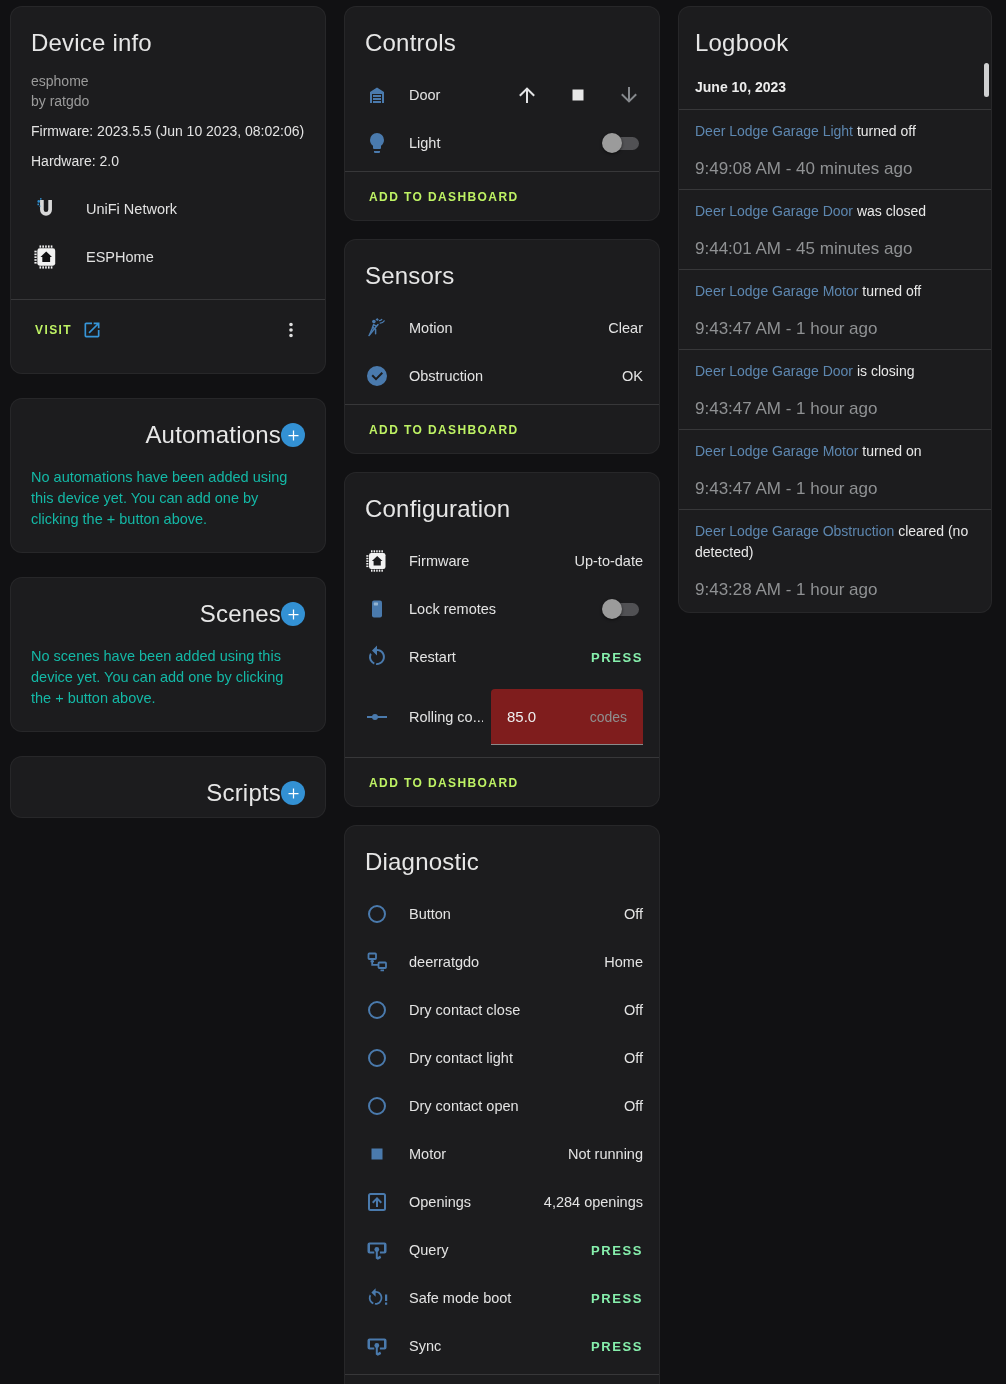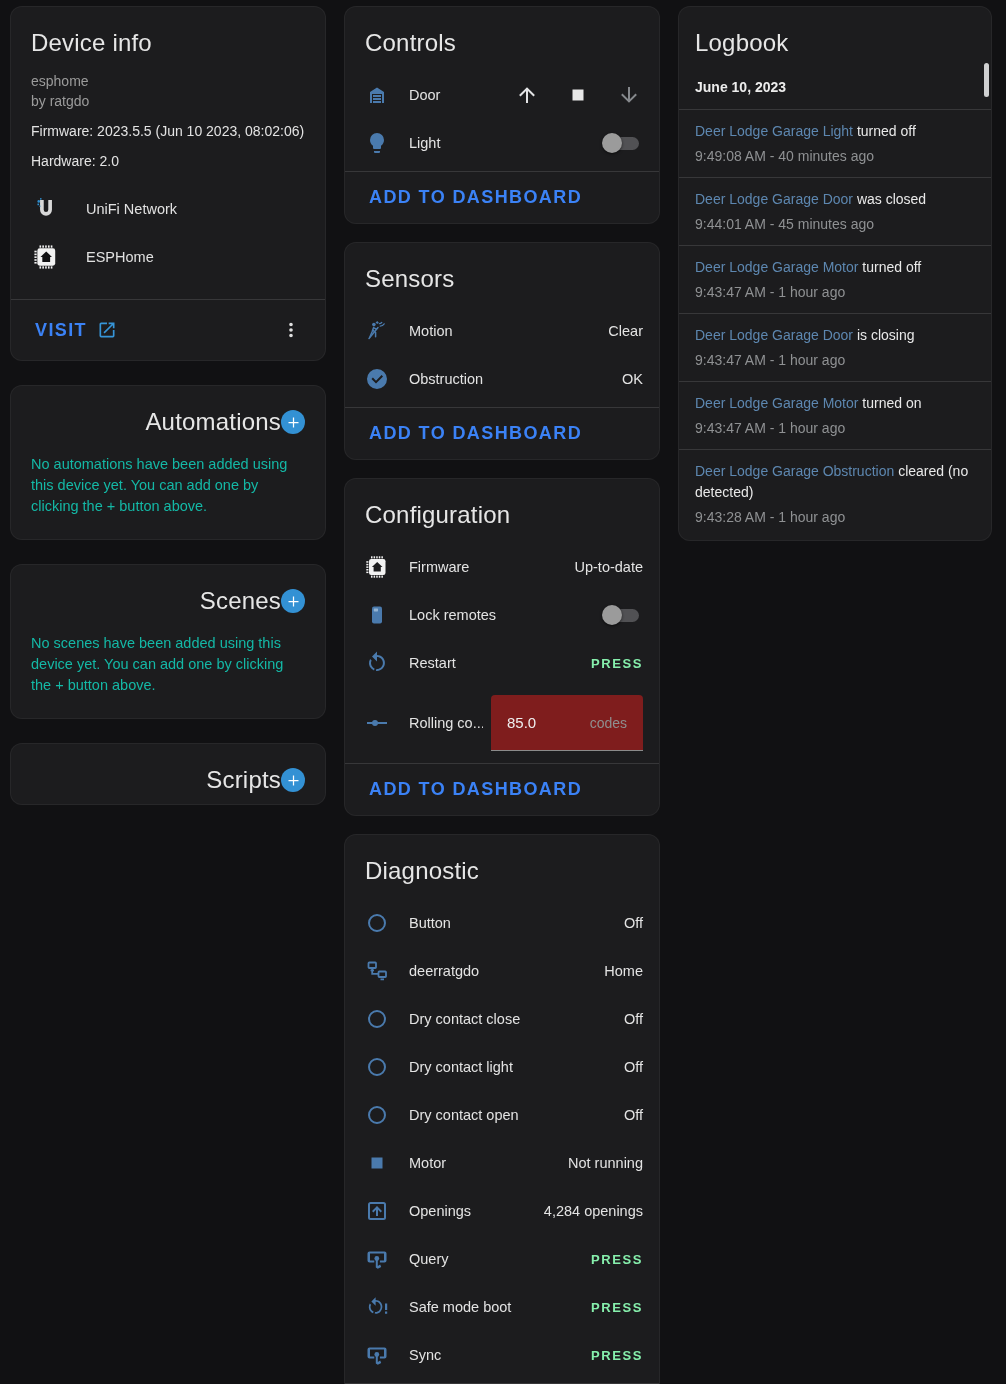--- a/index.html
+++ b/index.html
@@ -23,21 +23,21 @@
   
   .row { display:flex; align-items:center; height:48px; padding:0 16px 0 20px; }
   .row .icon { width:24px; height:24px; color:#4a7aad; flex:none; display:flex;
     align-items:center; justify-content:center; }
   .row .icon svg { width:24px; height:24px; }
   .row .label { margin-left:20px; font-size:14.5px; color:#e3e3e3; flex:1;
     white-space:nowrap; overflow:hidden; }
   .row .value { font-size:14.5px; color:#e3e3e3; white-space:nowrap; }
   .press { color:#86efac; font-size:13px; font-weight:700; letter-spacing:1.6px; cursor:pointer; }
   .card-footer { border-top:1px solid rgba(255,255,255,0.12); padding:15px 20px 15px 24px; }
-  .footer-link { color:#3b82f6; font-size:18px; font-weight:700; letter-spacing:1.4px;
+  .footer-link { color:#bef264; font-size:12px; font-weight:700; letter-spacing:1.4px;
     cursor:pointer; text-decoration:none; display:inline-flex; align-items:center; gap:10px;text-align:center; }
   
   .switch { width:33px; height:13px; background:#515154; border-radius:7px;
     position:relative; cursor:pointer; flex:none; margin-right:4px; }
   .switch .thumb { width:20px; height:20px; border-radius:50%; background:#9b9b9b;
     position:absolute; left:-4px; top:-3.5px; box-shadow:0 1px 3px rgba(0,0,0,.6); }
   
   .dev-sub { padding:0 20px; font-size:14px; color:#9b9b9b; line-height:20px; }
   .dev-line { padding:10px 20px 0; font-size:14px; color:#e3e3e3; line-height:20px; }
   .integrations { margin-top:14px; }
@@ -59,33 +59,33 @@
     border-bottom:1px solid #8a8a8a; display:flex; align-items:center; padding:0 16px;
     margin-left:8px; cursor:text; }
   .num-input .num-val { flex:1; font-size:15px; color:#efefef; }
   .num-input .num-unit { font-size:14px; color:#8f8f8f; }
   
   .lb-date { font-size:14px; font-weight:700; color:#ececec; padding:12px 16px 14px; }
   .lb-entry { border-top:1px solid rgba(255,255,255,0.12); padding:11px 18px 10px 16px;
     font-size:14px; line-height:21px; }
   .entity-link { color:#5d87b0; cursor:pointer; }
   .lb-action { color:#e9e9e9; }
-  .lb-time { color:#8f9193; font-size:14px; margin-top:4px; }
+  .lb-time { color:#8f9193; font-size:17px; margin-top:16px; }
   .lb-scroll-thumb { position:absolute; right:2px; top:56px; width:5px; height:34px;
     background:#cfd0d1; border-radius:3px; cursor:pointer; }
   .divider-sp { height:4px; }
 </style>
 </head>
 <body>
 
 <div class="page">
 
   <div class="col col-left">
 
-    <div class="card" style="padding-bottom:0">
+    <div class="card" style="padding-bottom:13px">
       <div class="card-title">Device info</div>
       <div class="dev-sub">esphome</div>
       <div class="dev-sub">by ratgdo</div>
       <div class="dev-line">Firmware: 2023.5.5 (Jun 10 2023, 08:02:06)</div>
       <div class="dev-line">Hardware: 2.0</div>
       <div class="integrations">
         <div class="int-row">
           <span class="int-icon">
             <svg viewBox="0 0 24 24">
                 <path d="M6.5 3.6h3.4v9a2.1 2.1 0 0 0 4.2 0v-9h3.4v9.2a5.5 5.5 0 0 1-11 0z" fill="#d8d8d8"></path>

